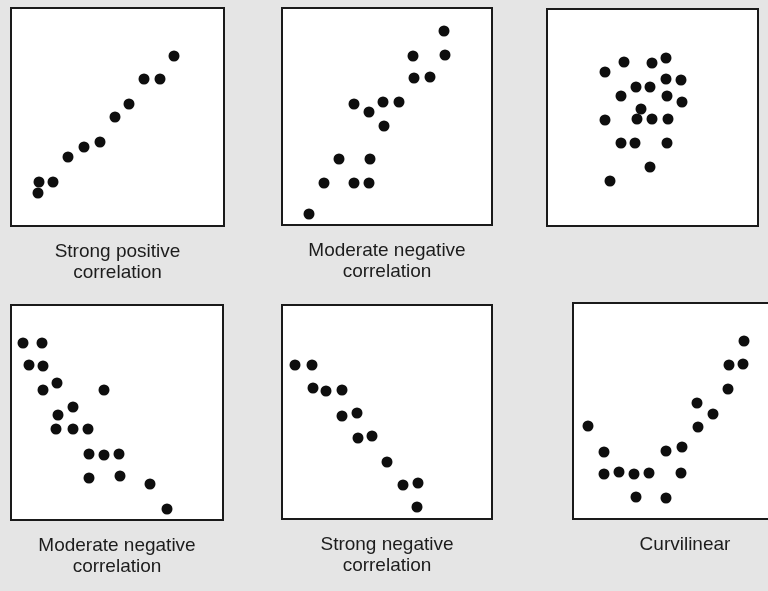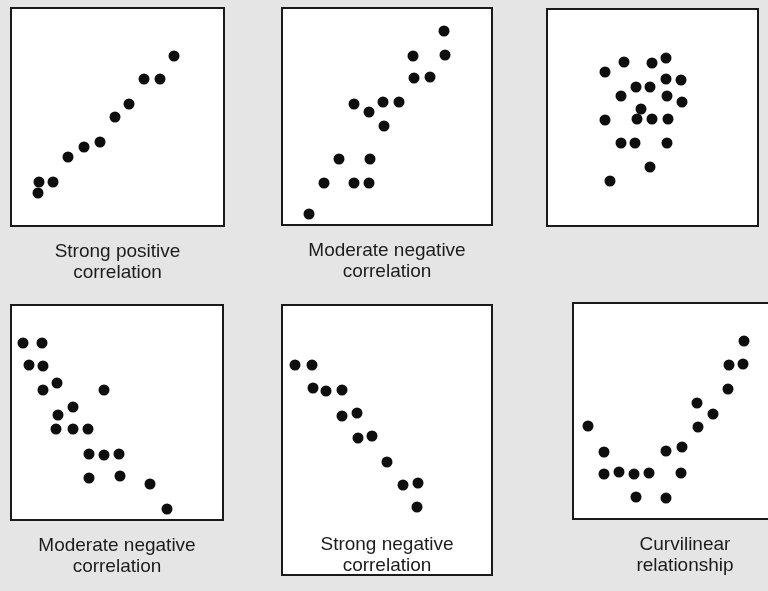--- a/index.html
+++ b/index.html
@@ -145,21 +145,21 @@
       <div class="dot" style="width: 11px; height: 11px; left: 78px; top: 125px; background: rgb(14, 14, 14);"></div>
       <div class="dot" style="width: 11px; height: 11px; left: 79px; top: 150px; background: rgb(14, 14, 14);"></div>
       <div class="dot" style="width: 11px; height: 11px; left: 94px; top: 151px; background: rgb(14, 14, 14);"></div>
       <div class="dot" style="width: 11px; height: 11px; left: 109px; top: 150px; background: rgb(14, 14, 14);"></div>
       <div class="dot" style="width: 11px; height: 11px; left: 79px; top: 174px; background: rgb(14, 14, 14);"></div>
       <div class="dot" style="width: 11px; height: 11px; left: 110px; top: 172px; background: rgb(14, 14, 14);"></div>
       <div class="dot" style="width: 11px; height: 11px; left: 140px; top: 180px; background: rgb(14, 14, 14);"></div>
       <div class="dot" style="width: 11px; height: 11px; left: 157px; top: 205px; background: rgb(14, 14, 14);"></div>
     </figure>
 
-  <figure class="cell" style="left: 281px; top: 304px; width: 212px; height: 272px;">
+  <figure class="cell" style="left: 281px; top: 304px; width: 212px; height: 216px;">
     <div class="plotbox"></div>
     <figcaption class="caption" style="top: 229px;">
       <span class="cap-line">Strong negative</span>
       <span class="cap-line">correlation</span>
     </figcaption>
   <div class="dot" style="width: 11px; height: 11px; left: 14px; top: 61px; background: rgb(14, 14, 14);"></div>
       <div class="dot" style="width: 11px; height: 11px; left: 31px; top: 61px; background: rgb(14, 14, 14);"></div>
       <div class="dot" style="width: 11px; height: 11px; left: 32px; top: 84px; background: rgb(14, 14, 14);"></div>
       <div class="dot" style="width: 11px; height: 11px; left: 45px; top: 87px; background: rgb(14, 14, 14);"></div>
       <div class="dot" style="width: 11px; height: 11px; left: 61px; top: 86px; background: rgb(14, 14, 14);"></div>
@@ -170,21 +170,20 @@
       <div class="dot" style="width: 11px; height: 11px; left: 106px; top: 158px; background: rgb(14, 14, 14);"></div>
       <div class="dot" style="width: 11px; height: 11px; left: 122px; top: 181px; background: rgb(14, 14, 14);"></div>
       <div class="dot" style="width: 11px; height: 11px; left: 137px; top: 179px; background: rgb(14, 14, 14);"></div>
       <div class="dot" style="width: 11px; height: 11px; left: 136px; top: 203px; background: rgb(14, 14, 14);"></div>
     </figure>
 
   <figure class="cell" style="left: 572px; top: 302px; width: 226px; height: 218px;">
     <div class="plotbox"></div>
     <figcaption class="caption" style="top: 231px;">
       <span class="cap-line">Curvilinear</span>
-      <span class="cap-line">relationship</span>
     </figcaption>
   <div class="dot" style="width: 11px; height: 11px; left: 172px; top: 39px; background: rgb(14, 14, 14);"></div>
       <div class="dot" style="width: 11px; height: 11px; left: 157px; top: 63px; background: rgb(14, 14, 14);"></div>
       <div class="dot" style="width: 11px; height: 11px; left: 171px; top: 62px; background: rgb(14, 14, 14);"></div>
       <div class="dot" style="width: 11px; height: 11px; left: 156px; top: 87px; background: rgb(14, 14, 14);"></div>
       <div class="dot" style="width: 11px; height: 11px; left: 125px; top: 101px; background: rgb(14, 14, 14);"></div>
       <div class="dot" style="width: 11px; height: 11px; left: 141px; top: 112px; background: rgb(14, 14, 14);"></div>
       <div class="dot" style="width: 11px; height: 11px; left: 16px; top: 124px; background: rgb(14, 14, 14);"></div>
       <div class="dot" style="width: 11px; height: 11px; left: 126px; top: 125px; background: rgb(14, 14, 14);"></div>
       <div class="dot" style="width: 11px; height: 11px; left: 32px; top: 150px; background: rgb(14, 14, 14);"></div>

